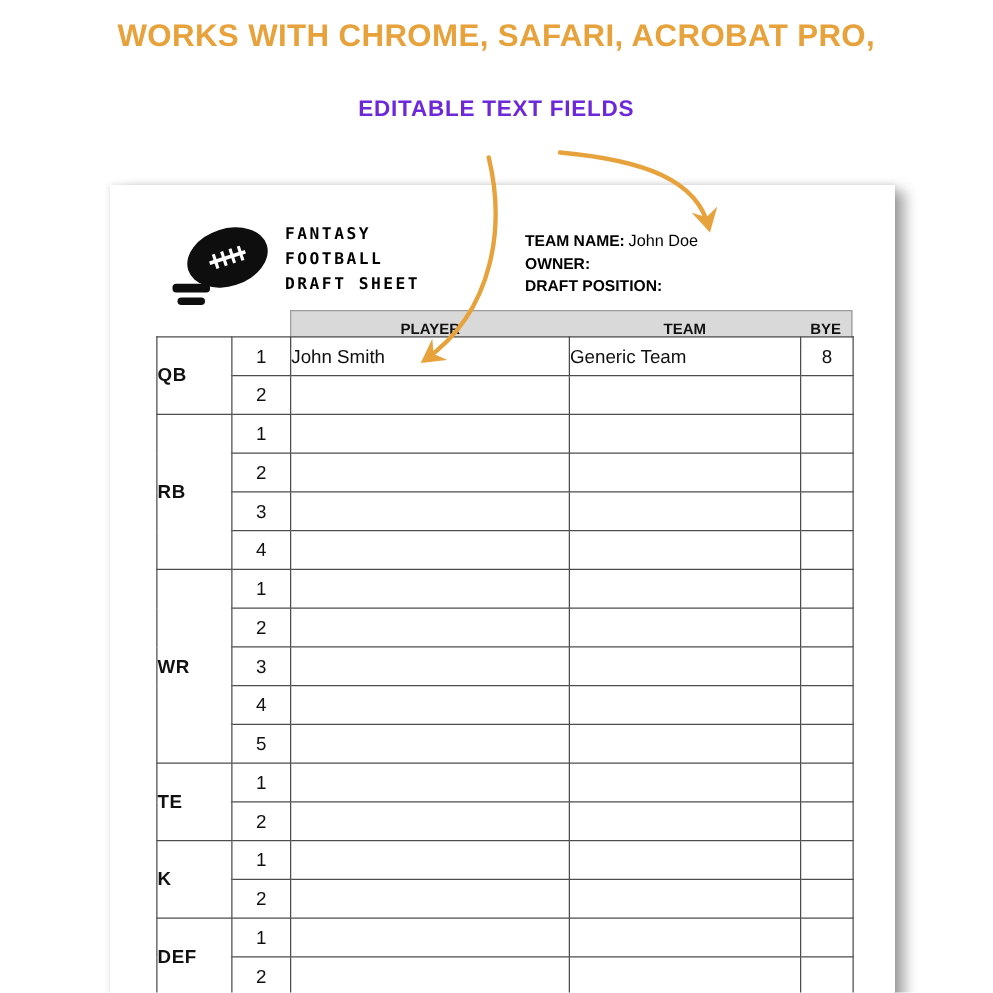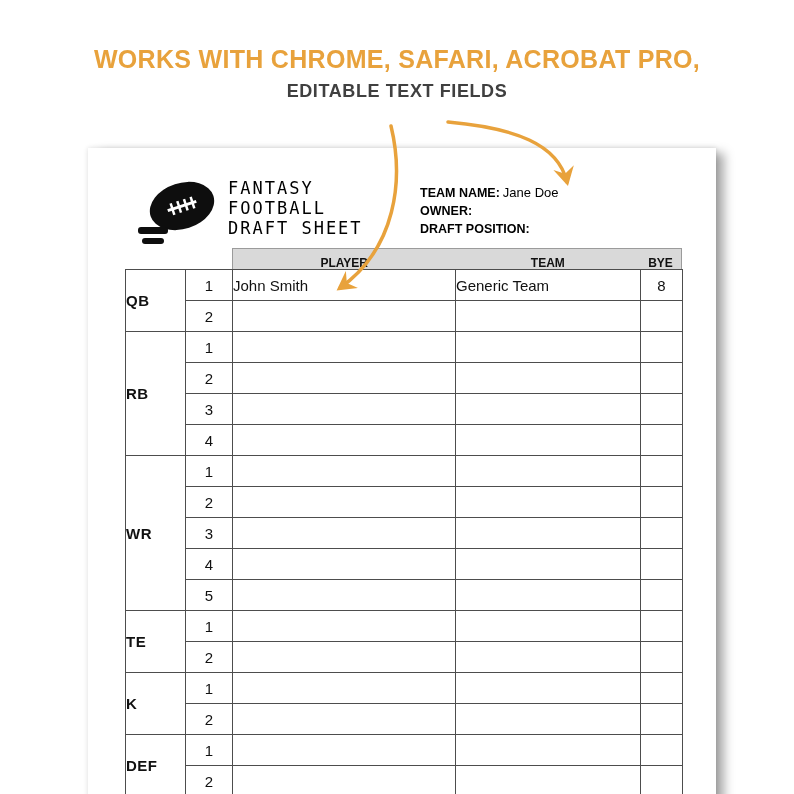--- a/index.html
+++ b/index.html
@@ -1,31 +1,31 @@
 <!DOCTYPE html>
 <html><head>
 <meta charset="utf-8">
 <style>
   * { margin: 0; padding: 0; box-sizing: border-box; }
   html, body { width: 794px; height: 794px; overflow: hidden; background: #ffffff;
     font-family: "Liberation Sans", sans-serif; position: relative; }
 
   .headline { text-align: center; color: #E8A23C; font-weight: bold;
-    font-size: 25px; line-height: 30px; padding-top: 44px; letter-spacing: 0.3px; }
-  .subheadline { text-align: center; color: #404040; font-weight: bold;
-    font-size: 18px; letter-spacing: 0.6px; margin-top: 7px; }
+    font-size: 25px; line-height: 30px; padding-top: 14px; letter-spacing: 0.3px; }
+  .subheadline { text-align: center; color: #6d28d9; font-weight: bold;
+    font-size: 18px; letter-spacing: 0.6px; margin-top: 33px; }
 
   .sheet { position: absolute; left: 88px; top: 148px; width: 628px; height: 700px;
     background: #fff;
     box-shadow: 10px 3px 10px -2px rgba(0,0,0,0.35), 0 0 5px rgba(0,0,0,0.14); }
 
   .logo-icon { position: absolute; left: 48px; top: 28px; }
   .logo-text { position: absolute; left: 140px; top: 30px;
-    font-family: "DejaVu Sans Mono", monospace; font-weight: normal;
-    font-size: 17px; line-height: 20px; letter-spacing: 2px; color: #000; }
+    font-family: "DejaVu Sans Mono", monospace; font-weight: bold;
+    font-size: 13px; line-height: 20px; letter-spacing: 2px; color: #000; }
 
   .team-info { position: absolute; left: 332px; top: 36px; font-size: 12.5px; line-height: 18px; color: #000; }
   .team-info .lbl { font-weight: bold; }
   .team-info .val { font-weight: normal; font-size: 13px; padding-left: 3px; }
 
   .table-header { position: absolute; left: 144px; top: 100px; width: 450px; height: 30px;
     background: #D9D9D9; display: flex; border: 1px solid #9b9b9b; }
   .table-header .th { font-weight: bold; font-size: 12px; color: #111;
     display: flex; align-items: center; justify-content: center; }
   .th-player { width: 223px; }
@@ -70,21 +70,21 @@
   </svg>
 
   <div class="logo-text">
     <div>FANTASY</div>
     <div>FOOTBALL</div>
     <div>DRAFT SHEET</div>
   </div>
 
   <div class="team-info">
     <div class="info-row">
-      <span class="lbl">TEAM NAME:</span><span class="val">Jane Doe</span>
+      <span class="lbl">TEAM NAME:</span><span class="val">John Doe</span>
     </div>
     <div class="info-row">
       <span class="lbl">OWNER:</span><span class="val"></span>
     </div>
     <div class="info-row">
       <span class="lbl">DRAFT POSITION:</span><span class="val"></span>
     </div>
   </div>
 
   <div class="table-header">

